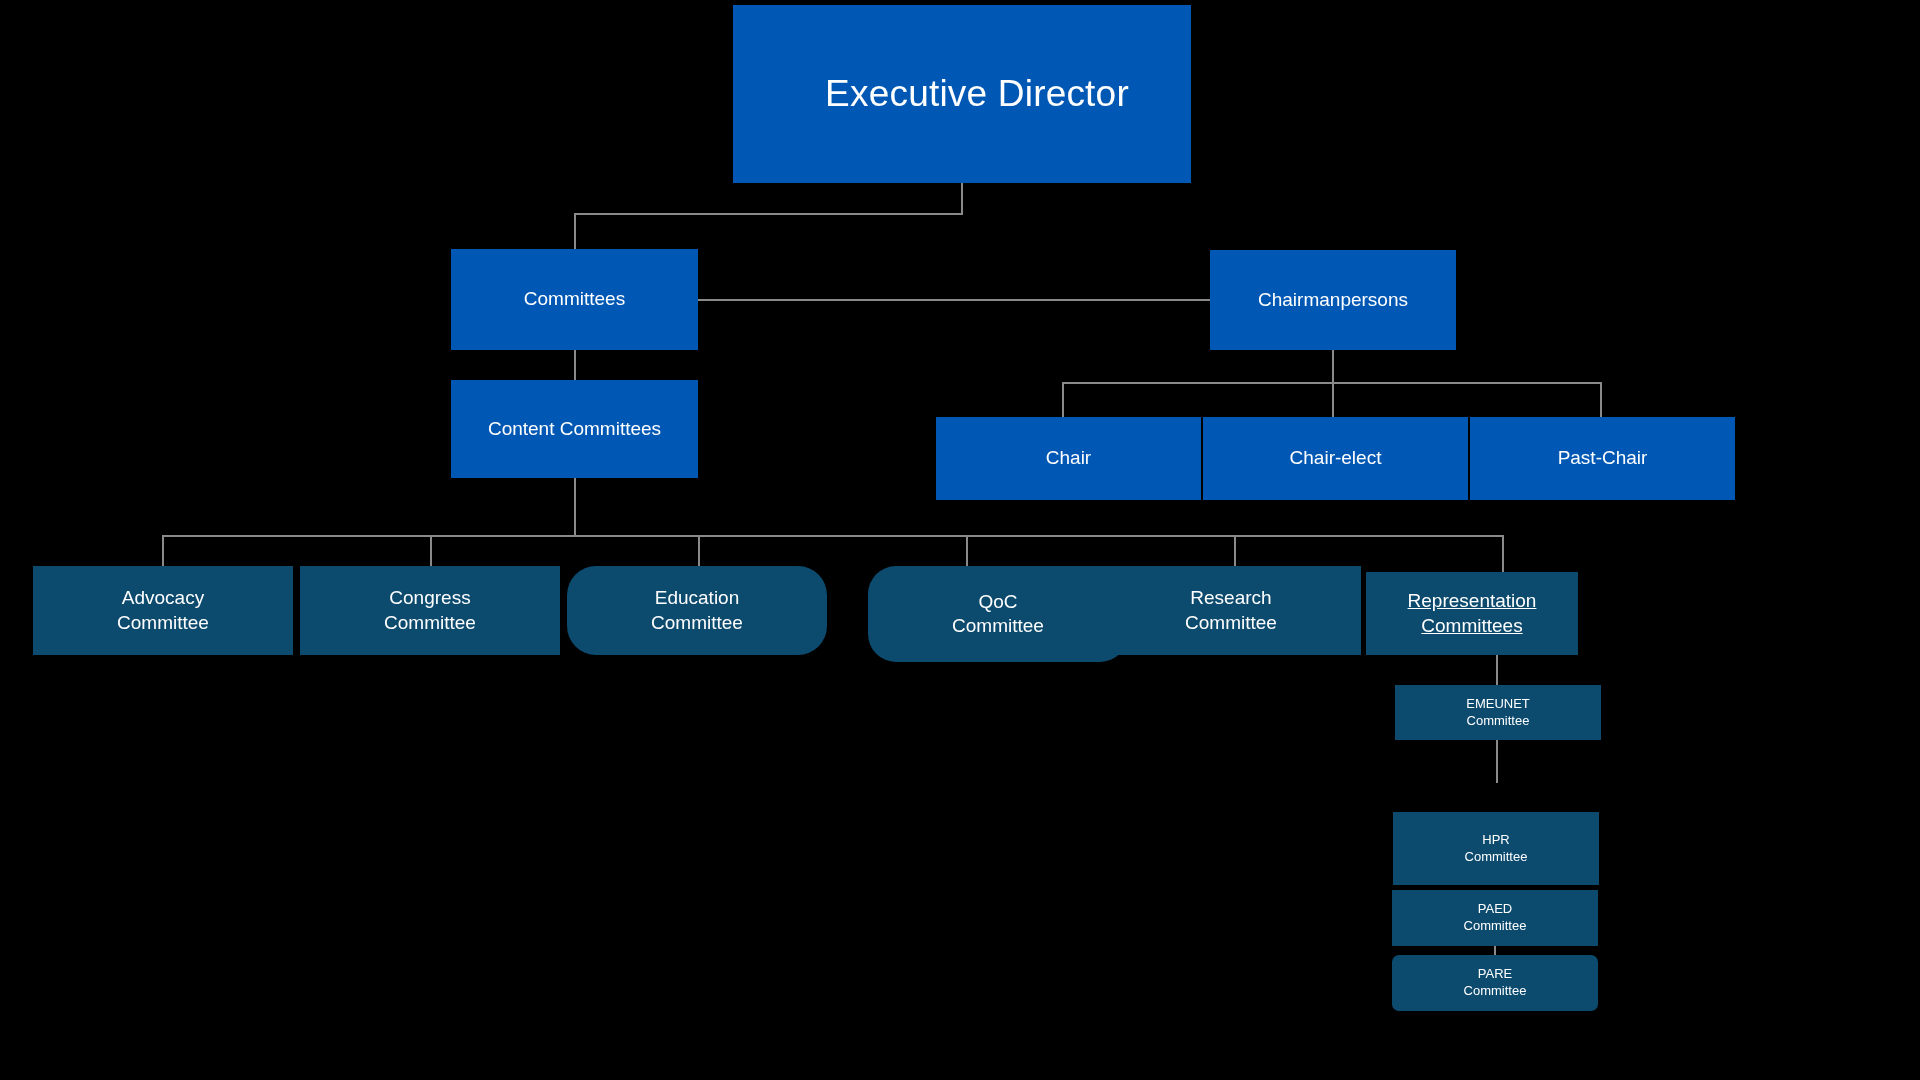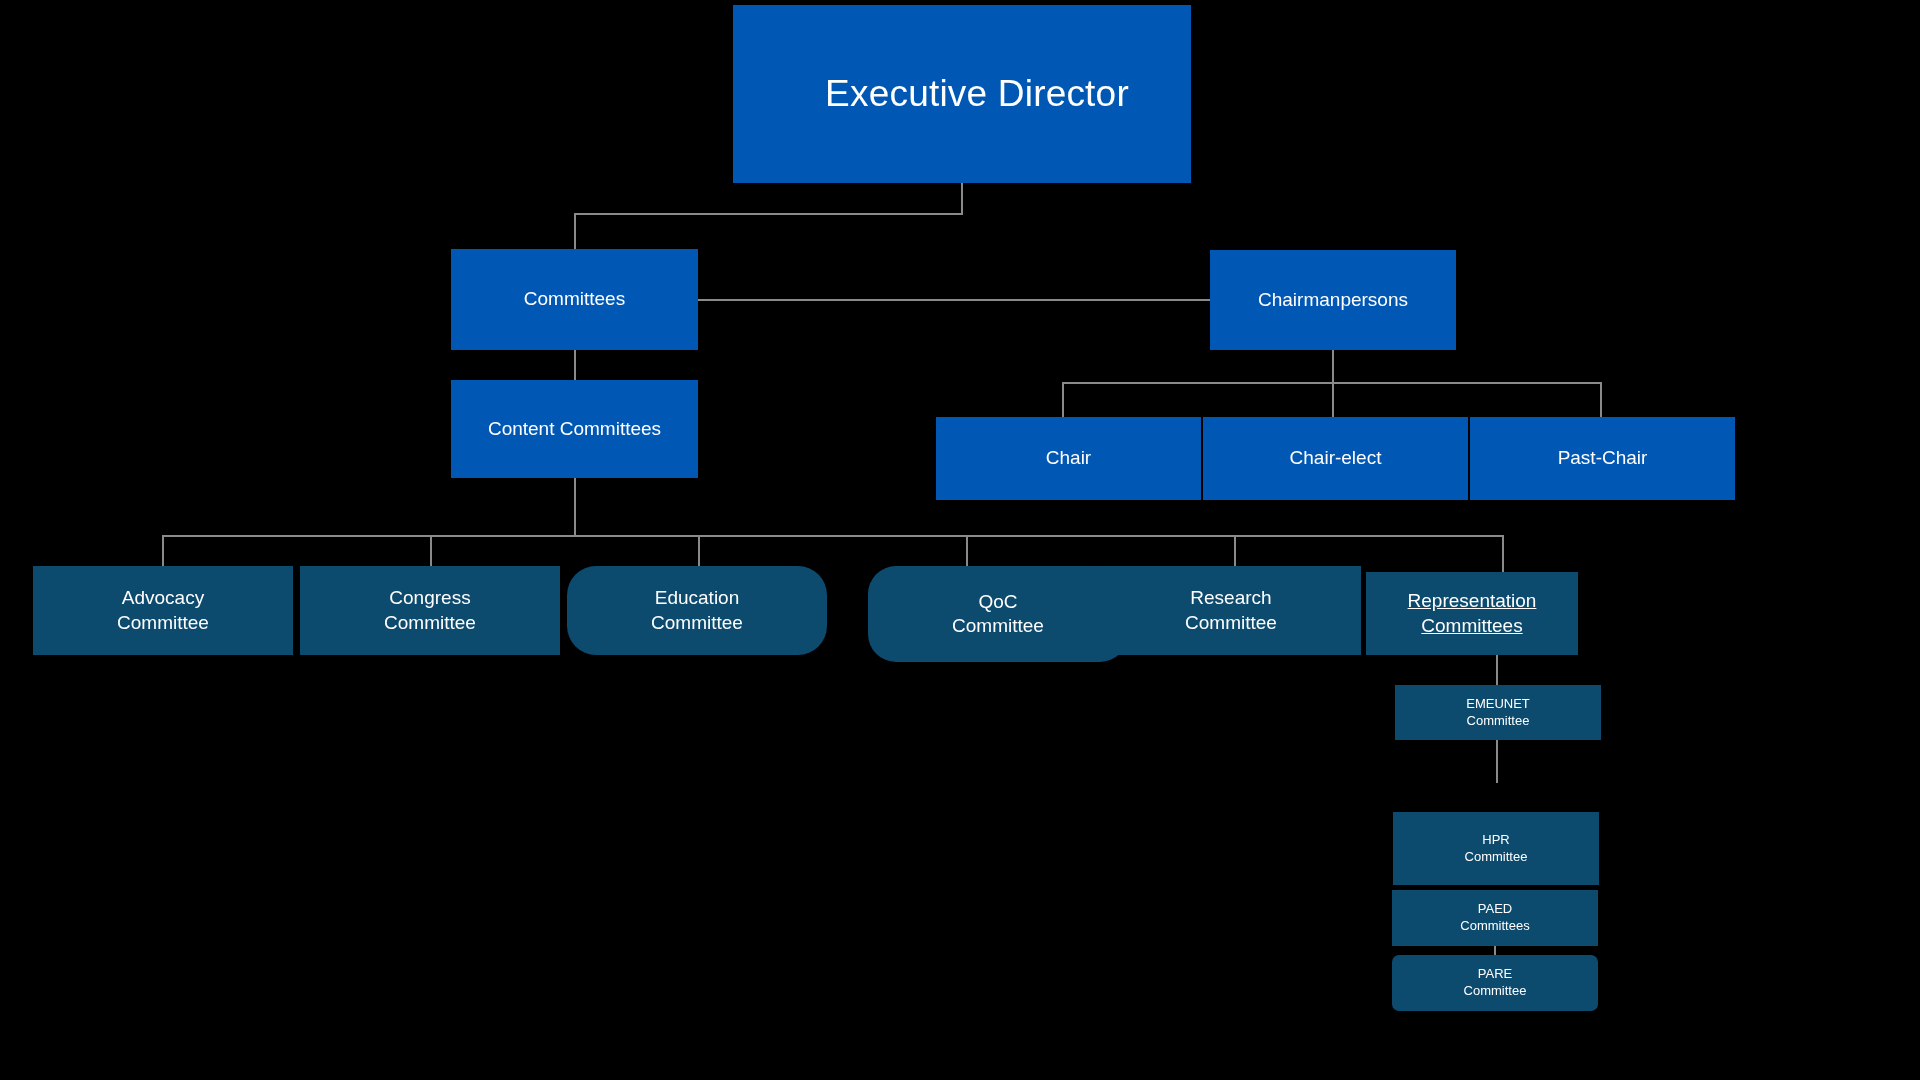--- a/index.html
+++ b/index.html
@@ -118,18 +118,18 @@
   <div class="node dark lvl-4" style="left:1366px; top:572px; width:212px; height:83px;text-decoration:underline;">Representation
 Committees</div>
 
   <div class="node dark lvl-5" style="left:1395px; top:685px; width:206px; height:55px;">EMEUNET
 Committee</div>
 
   <div class="node dark lvl-5" style="left:1393px; top:788px; width:206px; height:73px;margin-top:24px;">HPR
 Committee</div>
 
   <div class="node dark lvl-5" style="left:1392px; top:890px; width:206px; height:56px;">PAED
-Committees</div>
+Committee</div>
 
   <div class="node dark lvl-5" style="left:1392px; top:955px; width:206px; height:56px;border-radius:7px;">PARE
 Committee</div>
 
 </div>
 
 </body></html>

